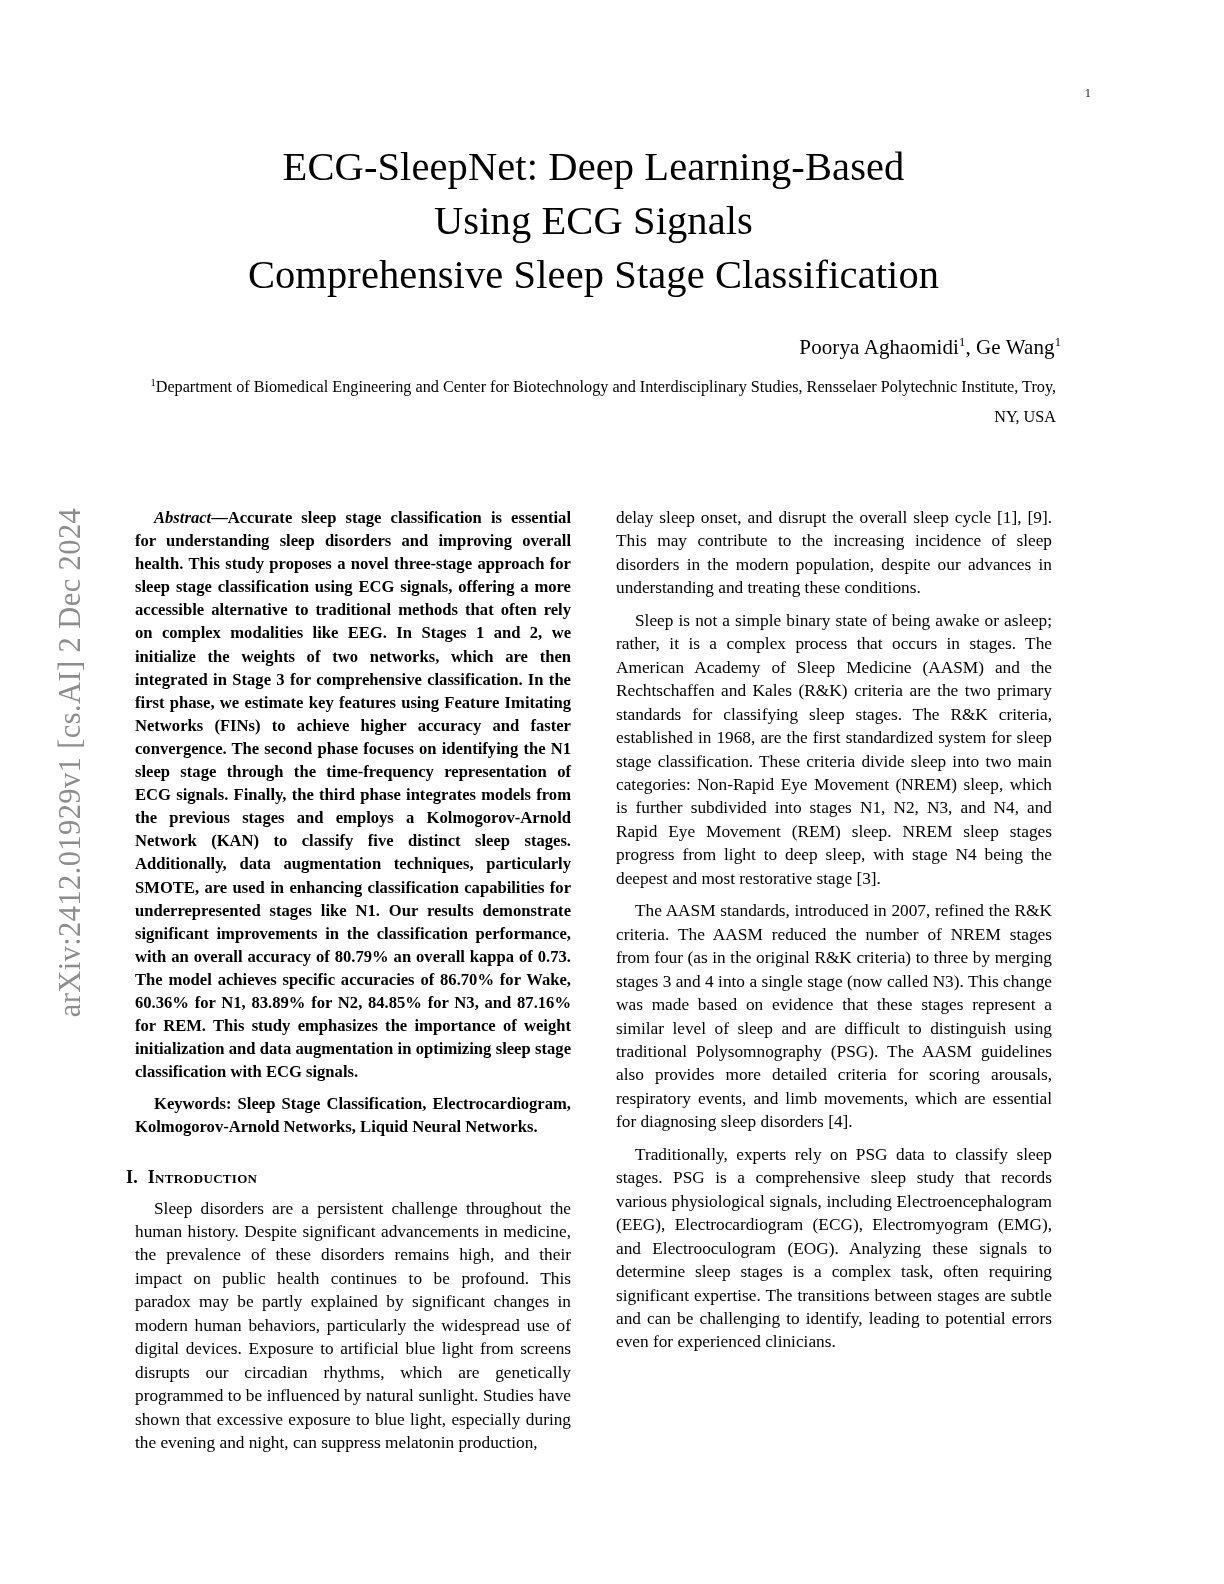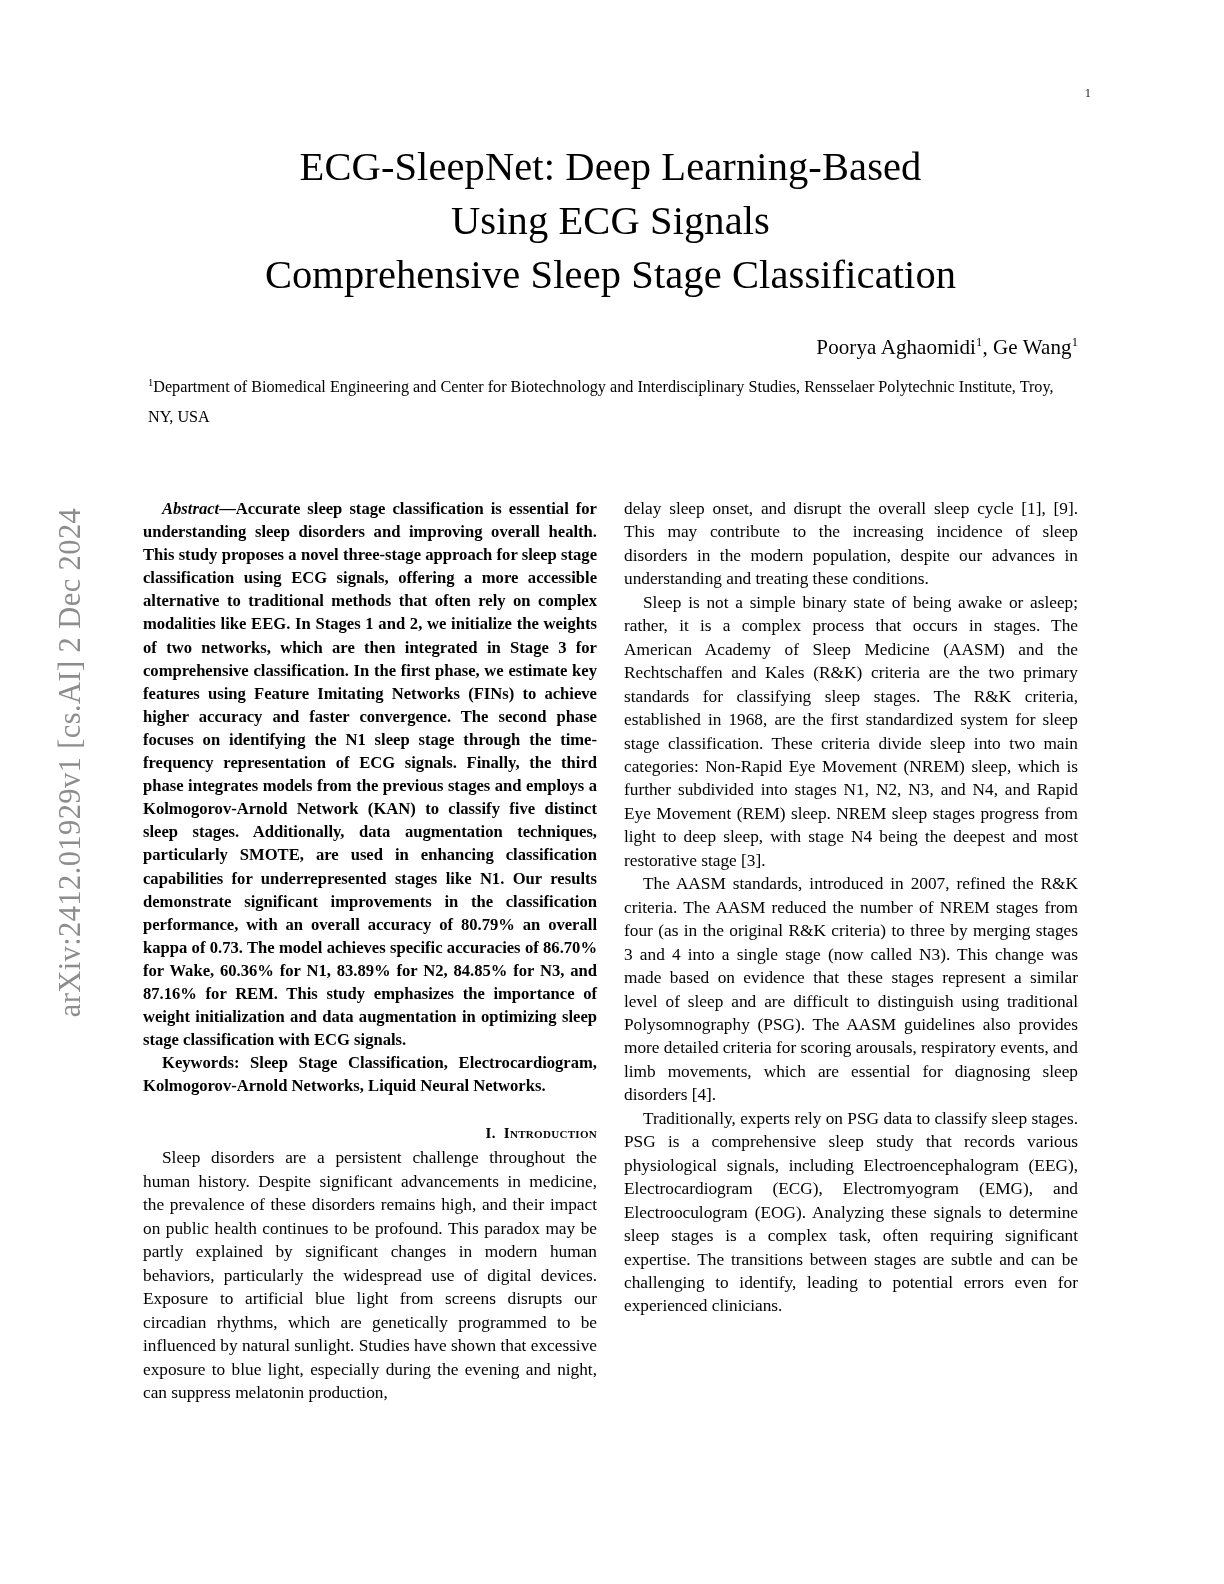--- a/index.html
+++ b/index.html
@@ -44,21 +44,21 @@
     position: absolute;
     right: 133px;
     top: 86px;
     font-size: 12.5px;
     color: #1a1a1a;
   }
 
   
   #page-body {
     position: absolute;
-    left: 143px;
+    left: 126px;
     top: 0;
     width: 935px;
     height: 1584px;
   }
 
   #title-block {
     padding-top: 140px;
     text-align: center;
   }
   #paper-title {
@@ -77,21 +77,21 @@
     margin-top: 33px;
     letter-spacing: 0.1px;
   }
   #author-line sup {
     font-size: 12.5px;
     vertical-align: super;
     line-height: 0;
   }
 
   #affiliation {
-    text-align: left;
+    text-align: right;
     font-size: 16.2px;
     line-height: 30px;
     margin: 12px auto 12px auto;
     width: 925px;
   }
   #affiliation sup {
     font-size: 10.5px;
     vertical-align: super;
     line-height: 0;
   }
@@ -103,21 +103,21 @@
     left: 0;
     width: 935px;
     height: 960px;
     display: flex;
     justify-content: space-between;
   }
   .column {
     width: 454px;
   }
   .column p {
-    margin: 0;
+    margin: 9px;
     font-size: 17.3px;
     line-height: 23.45px;
     text-align: justify;
     text-justify: inter-word;
     hyphens: manual;
   }
   .column p.indent {
     text-indent: 19px;
   }
 
@@ -132,22 +132,22 @@
   }
   #abstract-para .abstract-lead {
     font-style: italic;
     font-weight: bold;
   }
   #keywords-para {
     text-indent: 19px;
   }
 
   #section-heading {
-    text-align: right;
-    font-size: 15px;
+    text-align: left;
+    font-size: 18px;
     margin: 28px 0 4px 0;
     font-variant: small-caps;
     letter-spacing: 0.3px;
   }
   #section-heading .numeral {
     font-variant: normal;
   }
 </style>
 </head>
 <body>

